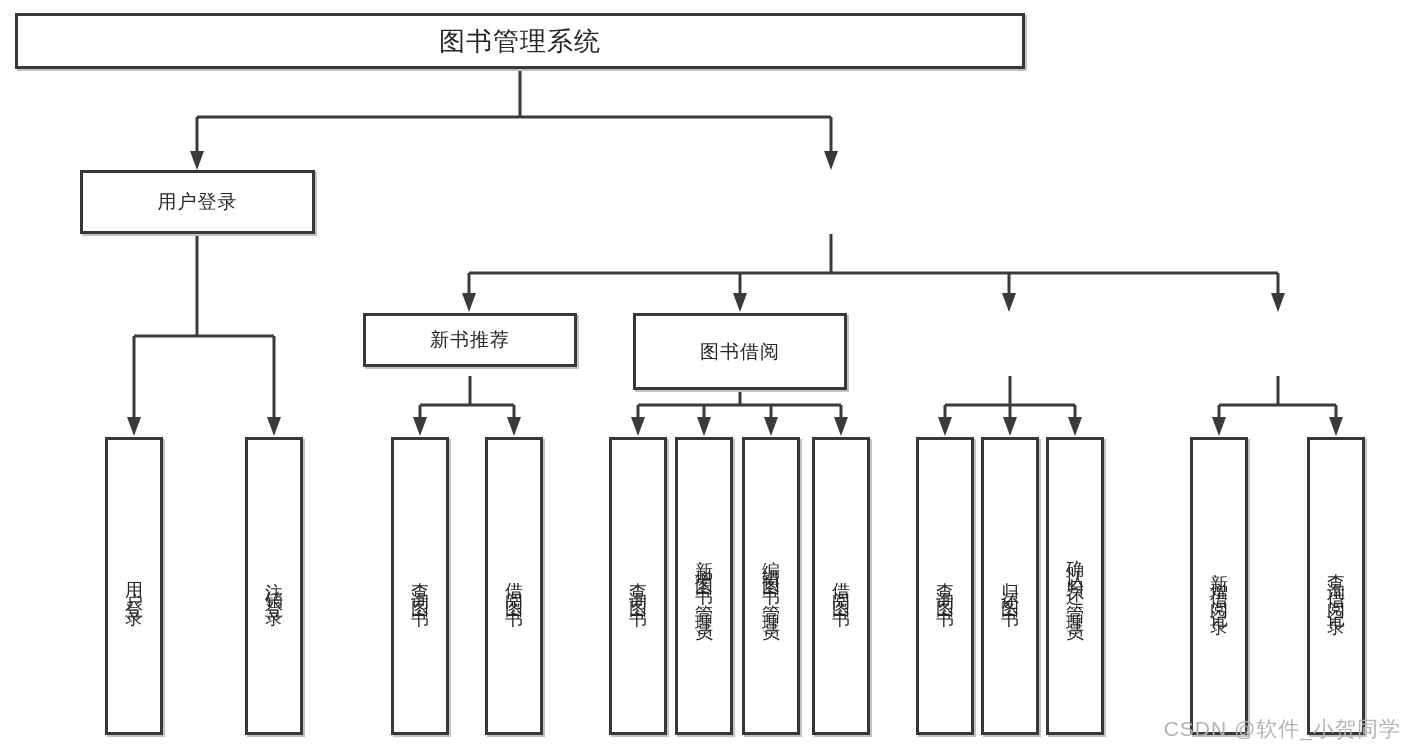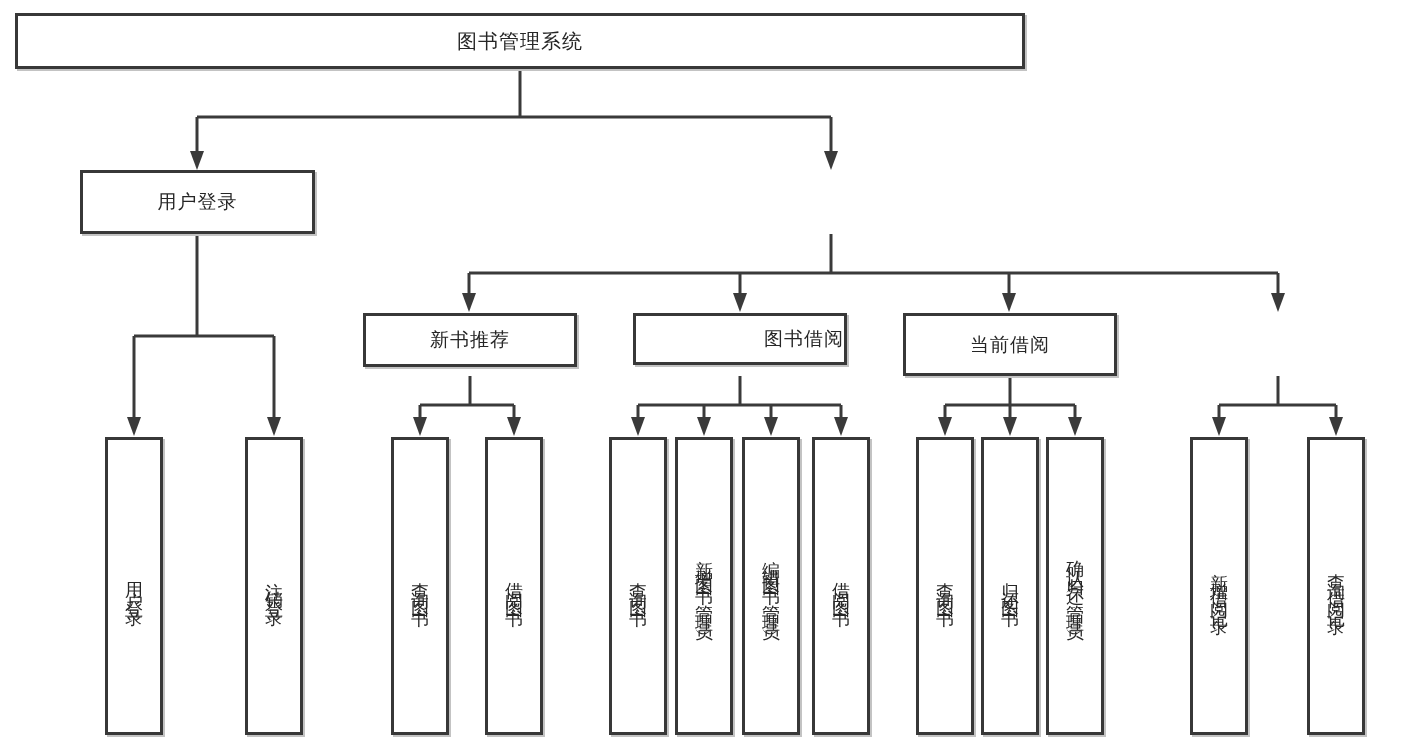--- a/index.html
+++ b/index.html
@@ -17,21 +17,21 @@
   .box{
     position:absolute;
     box-sizing:border-box;
     background:#ffffff;
     border:3px solid #383838;
     box-shadow:2px 2px 0 #c3c3c3;
     display:flex;align-items:center;justify-content:center;
     text-align:center;
   }
   .hbox{font-size:19px;letter-spacing:1px;}
-  .root{font-size:20px;}
+  .root{font-size:26px;}
   .vbox{font-size:18px;}
   .vbox .vtext{
     writing-mode:vertical-rl;
     text-orientation:mixed;
     letter-spacing:9px;
     line-height:1;
     white-space:nowrap;
   }
   #watermark{
     position:absolute;
@@ -121,25 +121,22 @@
     <span>图书管理系统</span>
   </div>
 
   <div class="box hbox" style="left:80px;top:170px;width:235px;height:64px;">
     <span>用户登录</span>
   </div>
 
   <div class="box hbox" style="left:363px;top:313px;width:214px;height:54px;">
     <span>新书推荐</span>
   </div>
-  <div class="box hbox" style="left:633px;top:313px;width:214px;height:52px;justify-content:flex-end;">
+  <div class="box hbox" style="left:633px;top:313px;width:214px;height:77px;">
     <span>图书借阅</span>
-  </div>
-  <div class="box hbox" style="left:903px;top:313px;width:214px;height:63px;">
-    <span>当前借阅</span>
   </div>
 
   <div class="box vbox" style="left:105px;top:437px;width:58px;height:298px;">
     <span class="vtext">用户登录</span>
   </div>
   <div class="box vbox" style="left:245px;top:437px;width:58px;height:298px;">
     <span class="vtext">注销登录</span>
   </div>
 
   <div class="box vbox" style="left:391px;top:437px;width:58px;height:298px;">
@@ -172,14 +169,15 @@
     <span class="vtext">确认归还（管理员）</span>
   </div>
 
   <div class="box vbox" style="left:1190px;top:437px;width:58px;height:298px;">
     <span class="vtext">新增借阅记录</span>
   </div>
   <div class="box vbox" style="left:1307px;top:437px;width:58px;height:298px;">
     <span class="vtext">查询借阅记录</span>
   </div>
 
+  <div id="watermark">CSDN @软件_小贺同学</div>
 
 </div>
 
 </body></html>

